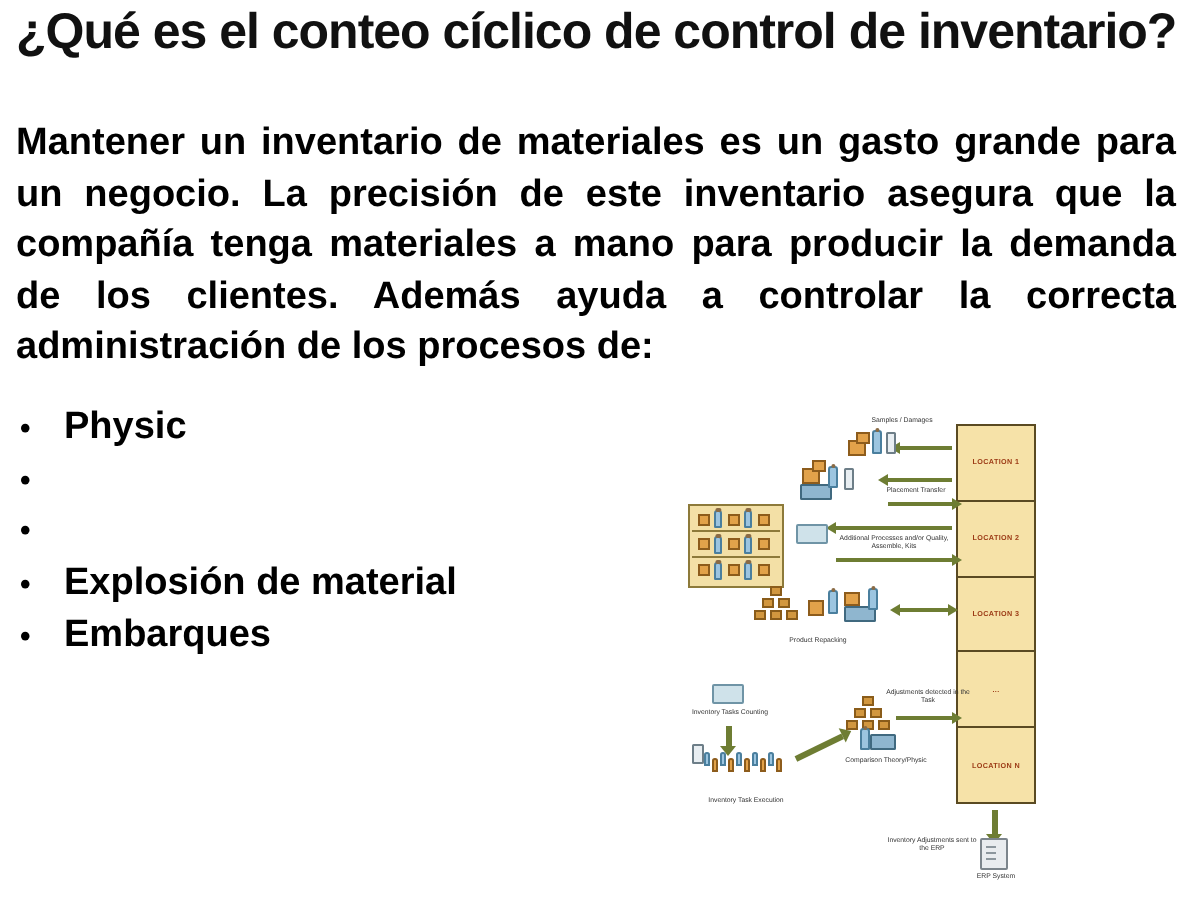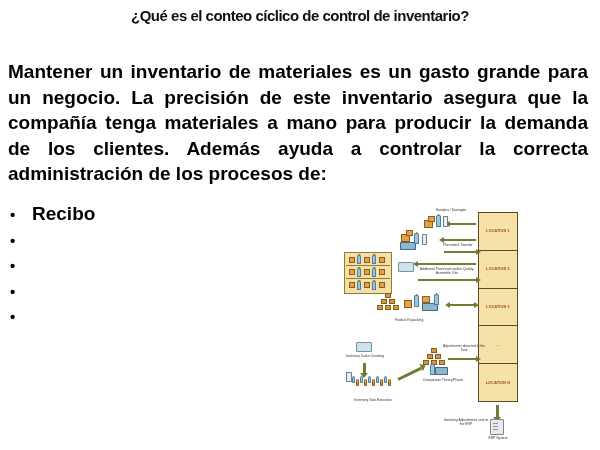--- a/index.html
+++ b/index.html
@@ -15,27 +15,26 @@
     font-family: "Liberation Sans", sans-serif;
     color: #000000;
   }
 
   
   #slide-title {
     position: absolute;
     left: 8px;
     top: 4px;
     width: 584px;
-    font-size: 15px;
+    font-size: 25px;
     font-weight: bold;
     letter-spacing: -0.5px;
     line-height: 24px;
     color: #111111;
     white-space: nowrap;
-    text-align: center;
   }
 
   
   #body-paragraph {
     position: absolute;
     left: 8px;
     top: 59px;
     width: 580px;
     font-size: 19px;
     font-weight: bold;
@@ -283,33 +282,35 @@
 </head>
 <body>
 
 <div id="slide-title">¿Qué es el conteo cíclico de control de inventario?</div>
 
 <div id="body-paragraph">Mantener un inventario de materiales es un gasto grande para un negocio. La precisión de este inventario asegura que la compañía tenga materiales a mano para producir la demanda de los clientes. Además ayuda a controlar la correcta administración de los procesos de:</div>
 
 <ul id="bullet-list">
   <li>
     <span class="bullet-mark">•</span>
-    <span class="bullet-text">Recibo</span>
+    <span class="bullet-text">Physic</span>
   </li>
   <li>
     <span class="bullet-mark">•</span>
   </li>
   <li>
     <span class="bullet-mark">•</span>
   </li>
   <li>
     <span class="bullet-mark">•</span>
+    <span class="bullet-text">Explosión de material</span>
   </li>
   <li>
     <span class="bullet-mark">•</span>
+    <span class="bullet-text">Embarques</span>
   </li>
 </ul>
 
 <div id="diagram">
 
 
   <div id="location-column">
     <div class="loc-cell">LOCATION 1</div>
     <div class="loc-cell">LOCATION 2</div>
     <div class="loc-cell">LOCATION 3</div>

